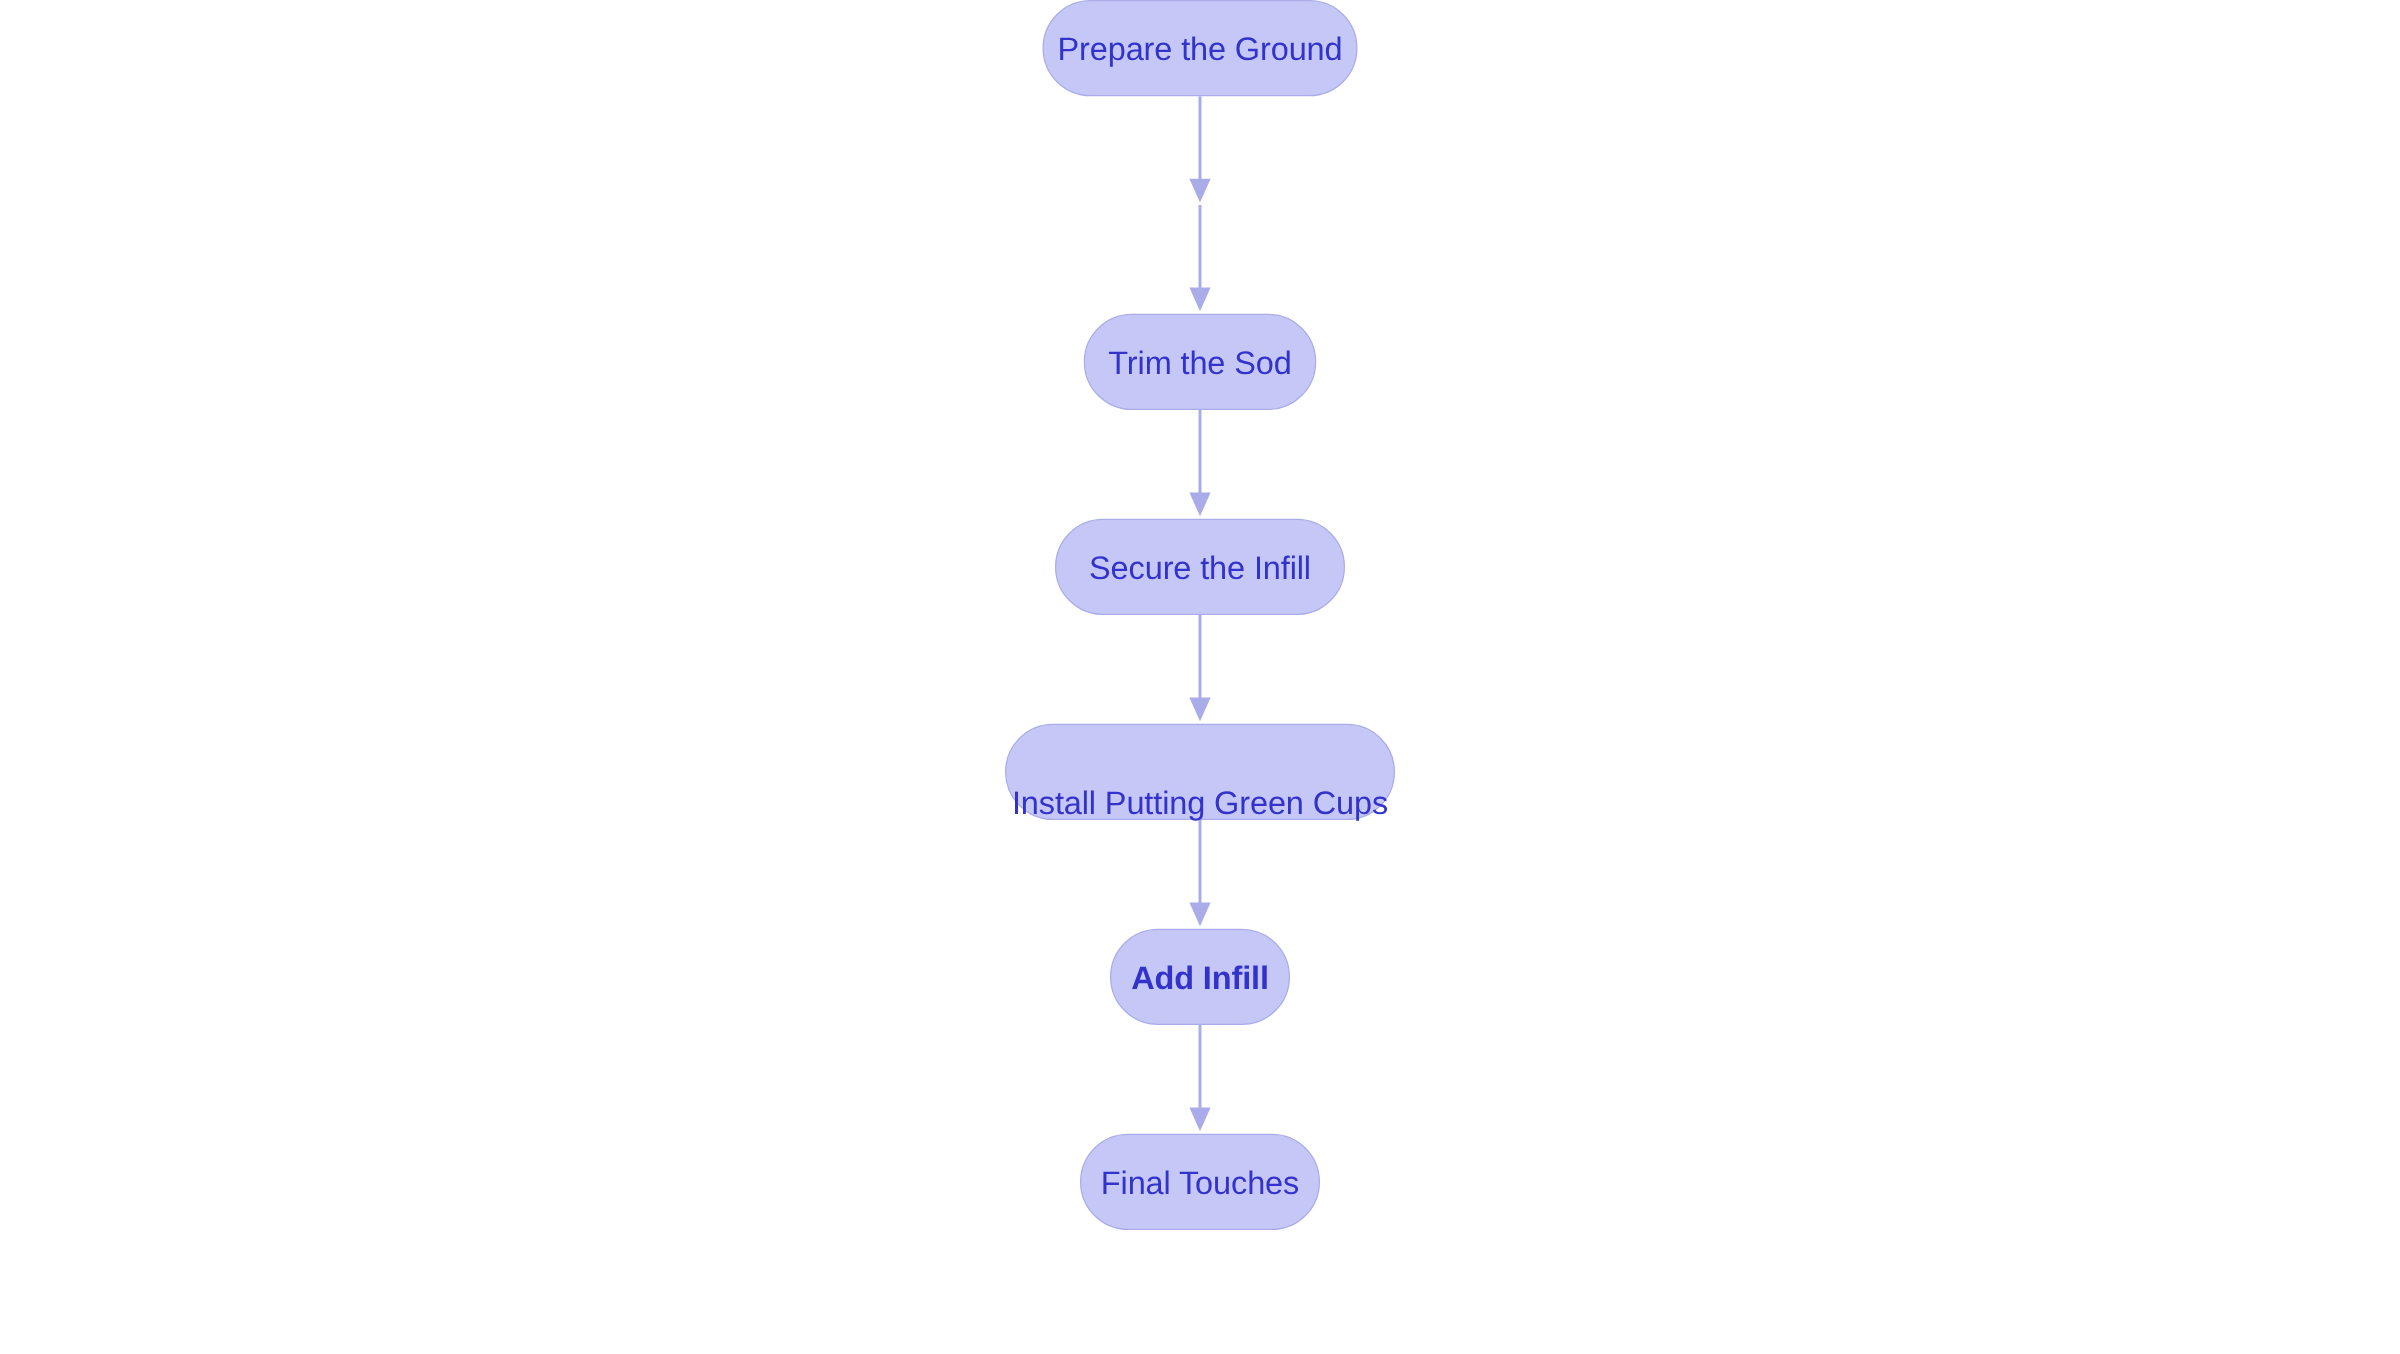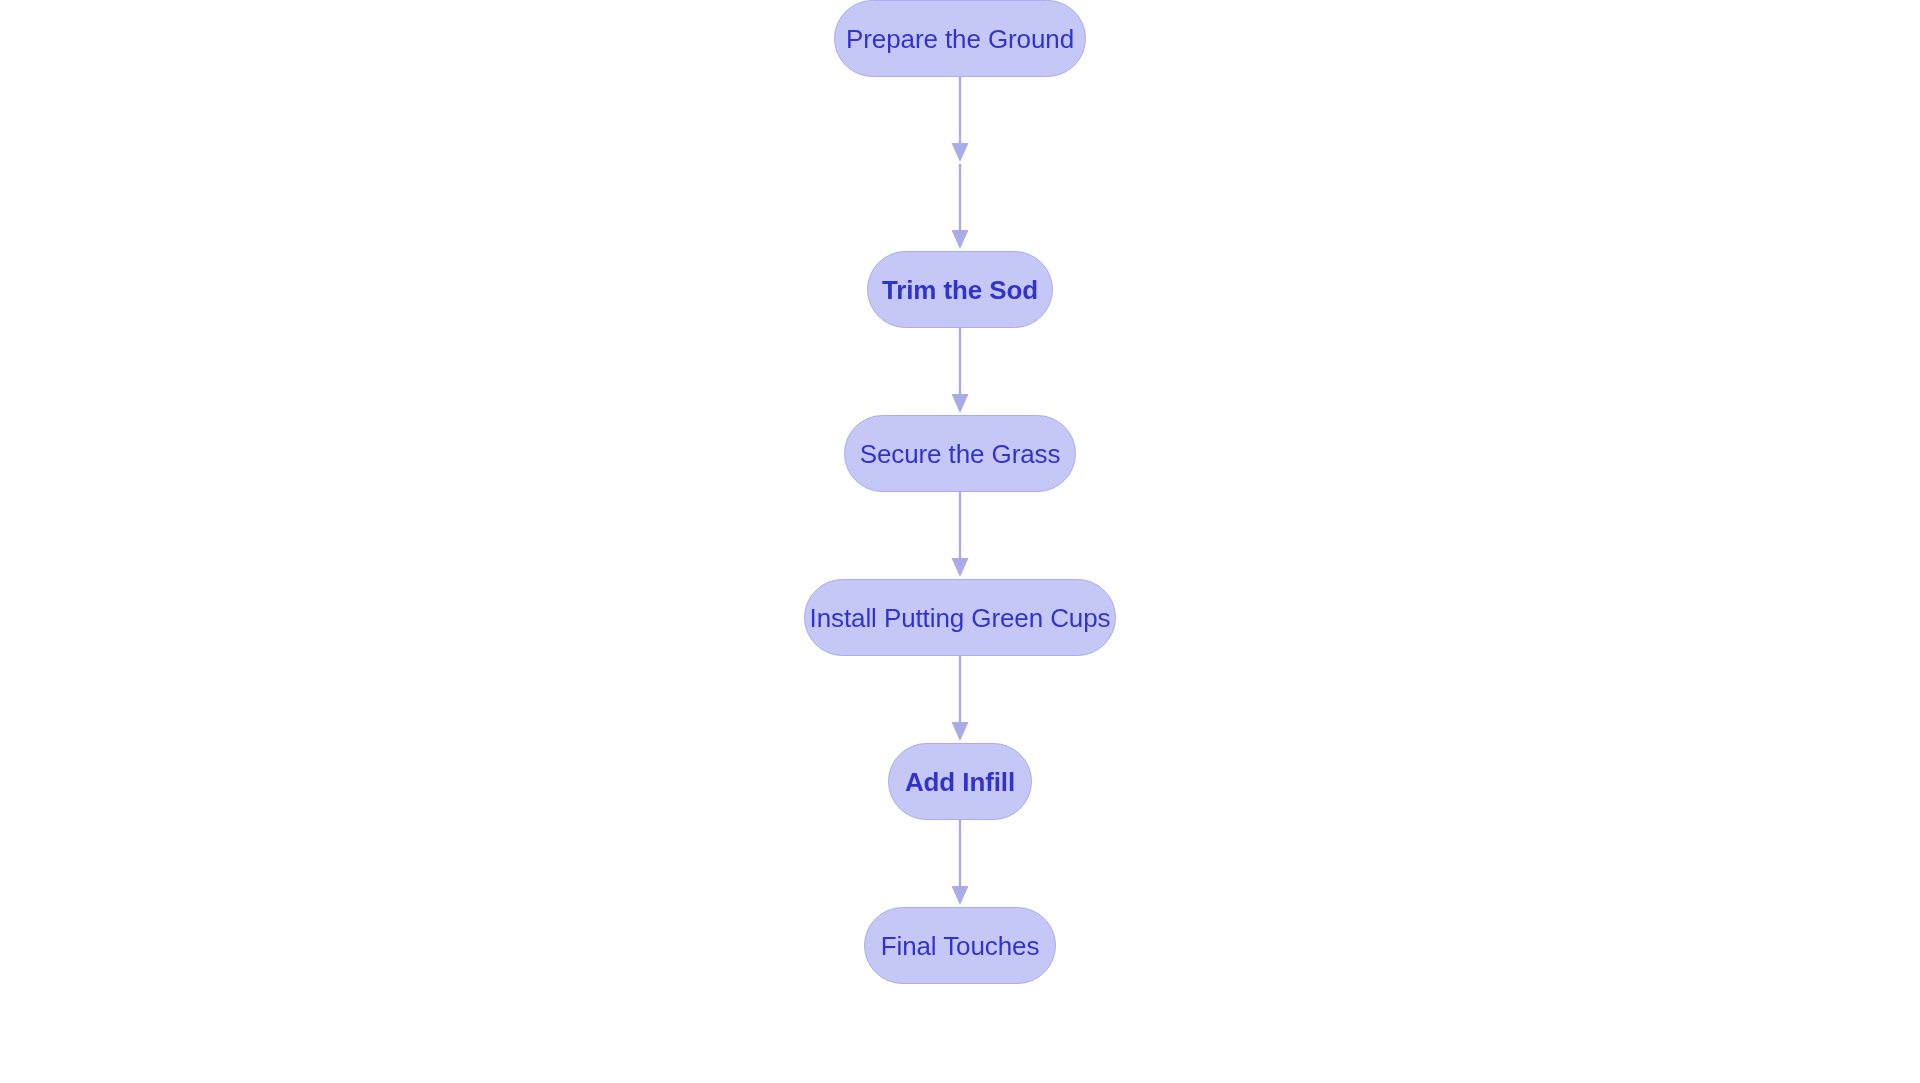--- a/index.html
+++ b/index.html
@@ -67,23 +67,23 @@
   .flow-connector svg {
     display: block;
     width: 26px;
     height: 87px;
     overflow: visible;
   }
 
   
   .w-1 { width: 252px; }
   .w-2 { width: 194px; }
-  .w-3 { width: 186px; font-weight: bold; }
+  .w-3 { width: 186px; }
   .w-4 { width: 232px; }
-  .w-5 { width: 312px; }
+  .w-5 { width: 312px; align-items: flex-end; }
   .w-6 { width: 144px; font-weight: bold; }
   .w-7 { width: 192px; align-items: center; }
 </style>
 </head>
 <body>
 
 <div id="flowchart-canvas">
   <div class="flow-column">
 
     <div class="flow-node w-1">
@@ -110,21 +110,21 @@
     </div>
 
     <div class="flow-connector">
       <svg viewBox="0 0 26 87" xmlns="http://www.w3.org/2000/svg" aria-hidden="true">
         <line x1="13" y1="0" x2="13" y2="68" stroke="#a9ace9" stroke-width="2.4"></line>
         <polygon points="13,85 4.5,66 21.5,66" fill="#a9ace9"></polygon>
       </svg>
     </div>
 
     <div class="flow-node w-4">
-      <span class="flow-node-label">Secure the Grass</span>
+      <span class="flow-node-label">Secure the Infill</span>
     </div>
 
     <div class="flow-connector">
       <svg viewBox="0 0 26 87" xmlns="http://www.w3.org/2000/svg" aria-hidden="true">
         <line x1="13" y1="0" x2="13" y2="68" stroke="#a9ace9" stroke-width="2.4"></line>
         <polygon points="13,85 4.5,66 21.5,66" fill="#a9ace9"></polygon>
       </svg>
     </div>
 
     <div class="flow-node w-5">

